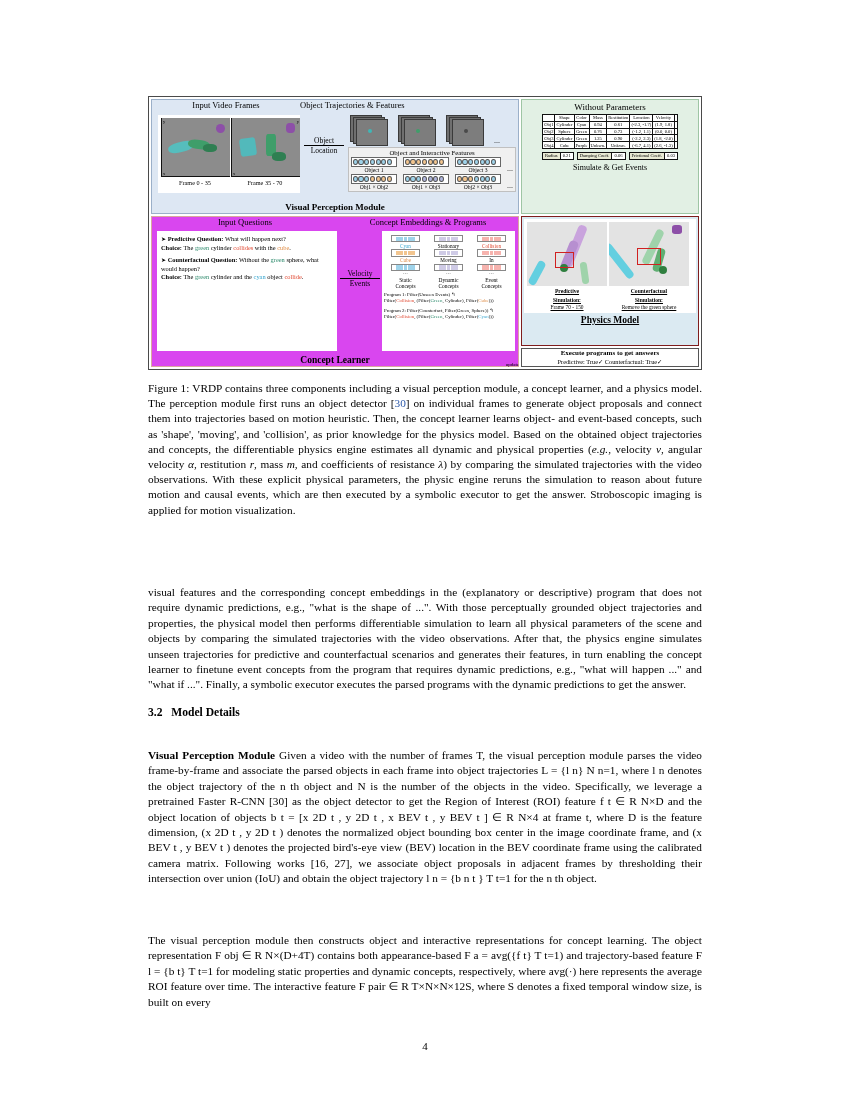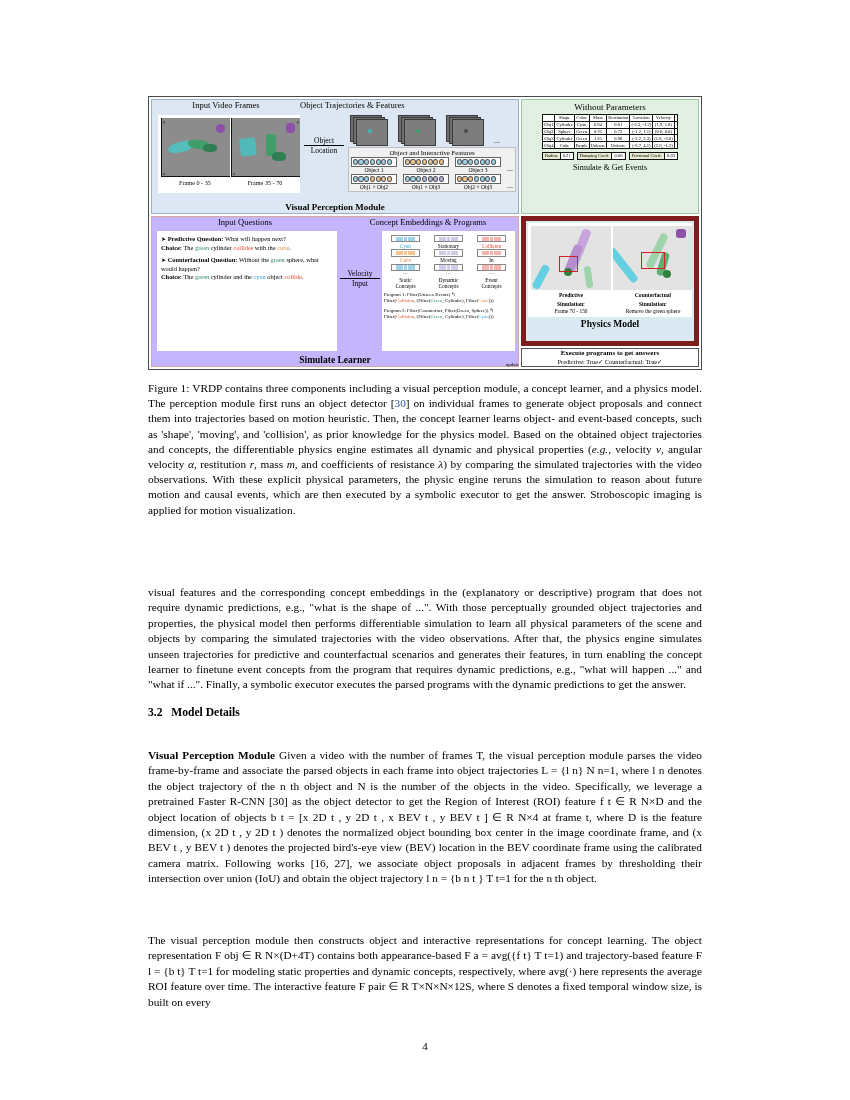--- a/index.html
+++ b/index.html
@@ -103,21 +103,21 @@
   .coeffs{display:flex;gap:3px;justify-content:center;margin-top:3px;}
   .coeff{display:flex;border:0.7px solid #111;font-size:4.6px;}
   .coeff .k{background:#e9ead4;padding:0.5px 2px;border-right:0.7px solid #111;}
   .coeff .v{background:#fff;padding:0.5px 2px;}
   .pp-foot{text-align:center;font-size:8px;margin-top:3px;}
 
   
   .cl{
     position:absolute; left:2px; top:119px;
     width:368px; height:151px;
-    background:#c4b5fd; border:1px solid #d9a79f;
+    background:#d946ef; border:1px solid #d9a79f;
     box-sizing:border-box;
   }
   .cl-titles{display:flex;height:13px;}
   .cl-t1{width:186px;text-align:center;font-size:8.5px;}
   .cl-t2{flex:1;text-align:center;font-size:8.5px;}
   .q-box{
     position:absolute;left:5px;top:14px;width:180px;height:120px;
     background:#fff;padding:4px 4px;box-sizing:border-box;font-size:6.4px;line-height:8.6px;
   }
   .q-item{margin-bottom:4px;}
@@ -141,21 +141,21 @@
   .emb-foot{font-size:5.4px;margin-top:1px;line-height:6px;}
   .prog{font-size:4.9px;line-height:6.3px;margin-top:3px;}
   .cl-foot{
     position:absolute;left:0;bottom:1px;width:100%;
     text-align:center;font-size:9.5px;font-weight:bold;
   }
 
   
   .pm{
     position:absolute;right:2px;top:119px;width:178px;height:130px;
-    background:#dbeaf2;border:5px solid #7f1d1d;box-sizing:border-box;
+    background:#dbeaf2;border:1px solid #7f1d1d;box-sizing:border-box;text-decoration:underline;
   }
   .sims{display:flex;gap:2px;padding:3px;background:#fff;margin:2px;}
   .sim{width:80px;}
   .sim-img{position:relative;width:80px;height:64px;background:#e3e3e3;overflow:hidden;}
   .stick{position:absolute;border-radius:4px;}
   .redbox{position:absolute;border:1px solid #d02020;}
   .sim-cap{font-size:5.6px;text-align:center;line-height:7px;font-weight:bold;margin-top:2px;}
   .sim-sub{font-size:5.4px;text-align:center;font-weight:normal;}
   .pm-foot{text-align:center;font-size:9.5px;font-weight:bold;margin-top:1px;}
 
@@ -435,21 +435,21 @@
         <div class="q-item">
           <span class="arrowhead">➤</span>
           <span class="bk">Counterfactual Question:</span><span> Without the </span><span class="g">green</span><span> sphere, what would happen?</span><br>
           <span class="bk">Choice:</span>
           <span>The </span><span class="g">green</span><span> cylinder and the </span><span class="c">cyan</span><span> object </span><span class="r">collide</span><span>.</span>
         </div>
       </div>
 
       <div class="parser">
         <div class="ln">Velocity</div>
-        <div>Input</div>
+        <div>Events</div>
       </div>
 
       <div class="ce-box">
         <div class="emb-row" id="emb-row">
             <div class="embcol">
               <div class="bar">
                 <span class="bcell" style="background: rgb(159, 211, 234);"></span>
                 <span class="bcell" style="background: rgb(159, 211, 234);"></span>
                 <span class="bcell" style="background: rgb(159, 211, 234);"></span>
                 <span class="bcell" style="background: rgb(159, 211, 234);"></span>
@@ -531,21 +531,21 @@
           </div>
         <div class="prog" id="progs">
             <div>Program 1: Filter(Unseen Events) ↰</div>
             <div><span style="color: rgb(0, 0, 0);">Filter(</span><span style="color: rgb(224, 70, 47);">Collision</span><span style="color: rgb(0, 0, 0);">, (Filter(</span><span style="color: rgb(46, 139, 109);">Green</span><span style="color: rgb(0, 0, 0);">, Cylinder), Filter(</span><span style="color: rgb(224, 143, 74);">Cube</span><span style="color: rgb(0, 0, 0);">)))</span></div>
             <div style="height: 3px;"></div>
             <div>Program 2: Filter(Counterfact, Filter(Green, Sphere)) ↰</div>
             <div><span style="color: rgb(0, 0, 0);">Filter(</span><span style="color: rgb(224, 70, 47);">Collision</span><span style="color: rgb(0, 0, 0);">, (Filter(</span><span style="color: rgb(46, 139, 109);">Green</span><span style="color: rgb(0, 0, 0);">, Cylinder), Filter(</span><span style="color: rgb(58, 167, 208);">Cyan</span><span style="color: rgb(0, 0, 0);">)))</span></div>
           </div>
       </div>
 
-      <div class="cl-foot">Simulate Learner</div>
+      <div class="cl-foot">Concept Learner</div>
     </div>
 
     <div class="pm">
       <div class="sims">
         <div class="sim">
           <div class="sim-img">
             <div class="stick" style="left:44px;top:2px;width:9px;height:44px;background:#c9a3dd;transform:rotate(22deg);"></div>
             <div class="stick" style="left:38px;top:18px;width:9px;height:30px;background:#b78fd0;transform:rotate(22deg);"></div>
             <div class="stick" style="left:6px;top:38px;width:8px;height:26px;background:#63cfe0;transform:rotate(28deg);"></div>
             <div class="stick" style="left:54px;top:40px;width:7px;height:22px;background:#9fd3ab;transform:rotate(-8deg);"></div>

